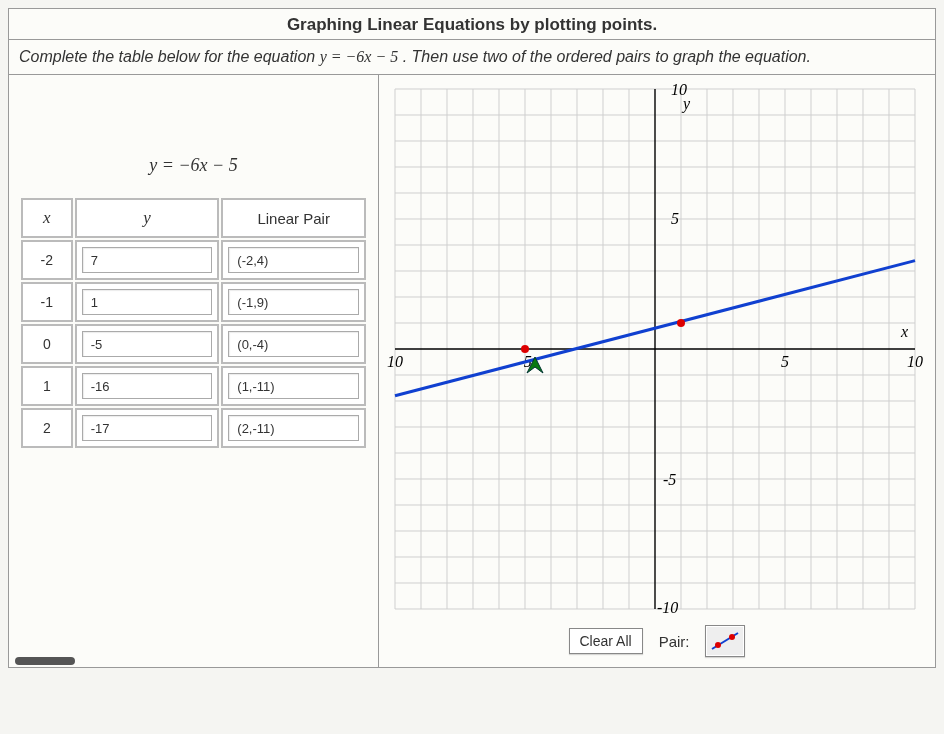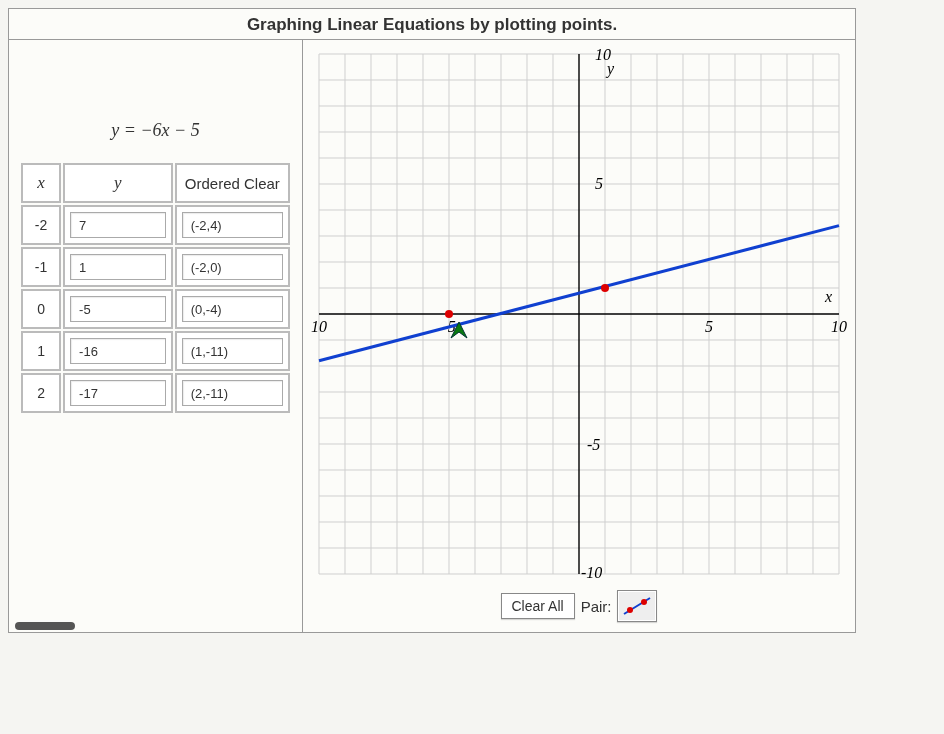--- a/index.html
+++ b/index.html
@@ -4,21 +4,21 @@
 <style>
   * { box-sizing: border-box; }
   body {
     margin: 0;
     padding: 8px;
     font-family: Arial, sans-serif;
     background: #f5f5f2;
     color: #333;
   }
   .outer {
-    width: 848px;
+    width: 928px;
     border: 1px solid #999;
     background: #fcfcf9;
   }
   .title-row {
     text-align: center;
     font-weight: bold;
     font-size: 17px;
     padding: 6px 0 4px 0;
     border-bottom: 1px solid #999;
     font-style: normal;
@@ -91,21 +91,21 @@
     width: 540px;
     height: 540px;
   }
   .draw-row {
     text-align: center;
     margin-top: 6px;
     font-size: 15px;
     display:flex;
     justify-content:center;
     align-items:center;
-    gap:6px;
+    gap:16px;
   }
   .clear-btn {
     display:inline-block;
     border:1px solid #888;
     background:#fff;
     padding:4px 10px;
     font-size:14px;
     box-shadow: 0 1px 1px rgba(0,0,0,0.15);
   }
   .tool-btn {
@@ -125,49 +125,54 @@
     border-radius:4px;
   }
 </style>
 </head>
 <body>
 
 <div class="outer">
 
   <div class="title-row">Graphing Linear Equations by plotting points.</div>
 
+  <div class="instr-row">
+    <span>Complete the table below for the equation </span>
+    <span style="font-style:italic;font-family:'Times New Roman',serif;">y = −6x − 5</span>
+    <span>. Then use two of the ordered pairs to graph the equation.</span>
+  </div>
 
   <div class="content-row">
 
     <div class="left-cell">
       <div class="eq-title">y = −6x − 5</div>
 
       <table class="data">
         <tbody>
             <tr>
           <th class="xcol"><span class="ital">x</span></th>
           <th class="ycol"><span class="ital">y</span></th>
-          <th class="opcol">Ordered Clear</th>
+          <th class="opcol">Linear Pair</th>
         </tr>
         <tr>
           <td class="x-val">-2</td>
           <td>
                 <div class="inner-box">7</div>
               </td>
           <td>
                 <div class="inner-box">(-2,4)</div>
               </td>
         </tr>
         <tr>
           <td class="x-val">-1</td>
           <td>
                 <div class="inner-box">1</div>
               </td>
           <td>
-                <div class="inner-box">(-2,0)</div>
+                <div class="inner-box">(-1,9)</div>
               </td>
         </tr>
         <tr>
           <td class="x-val">0</td>
           <td>
                 <div class="inner-box">-5</div>
               </td>
           <td>
                 <div class="inner-box">(0,-4)</div>
               </td>

